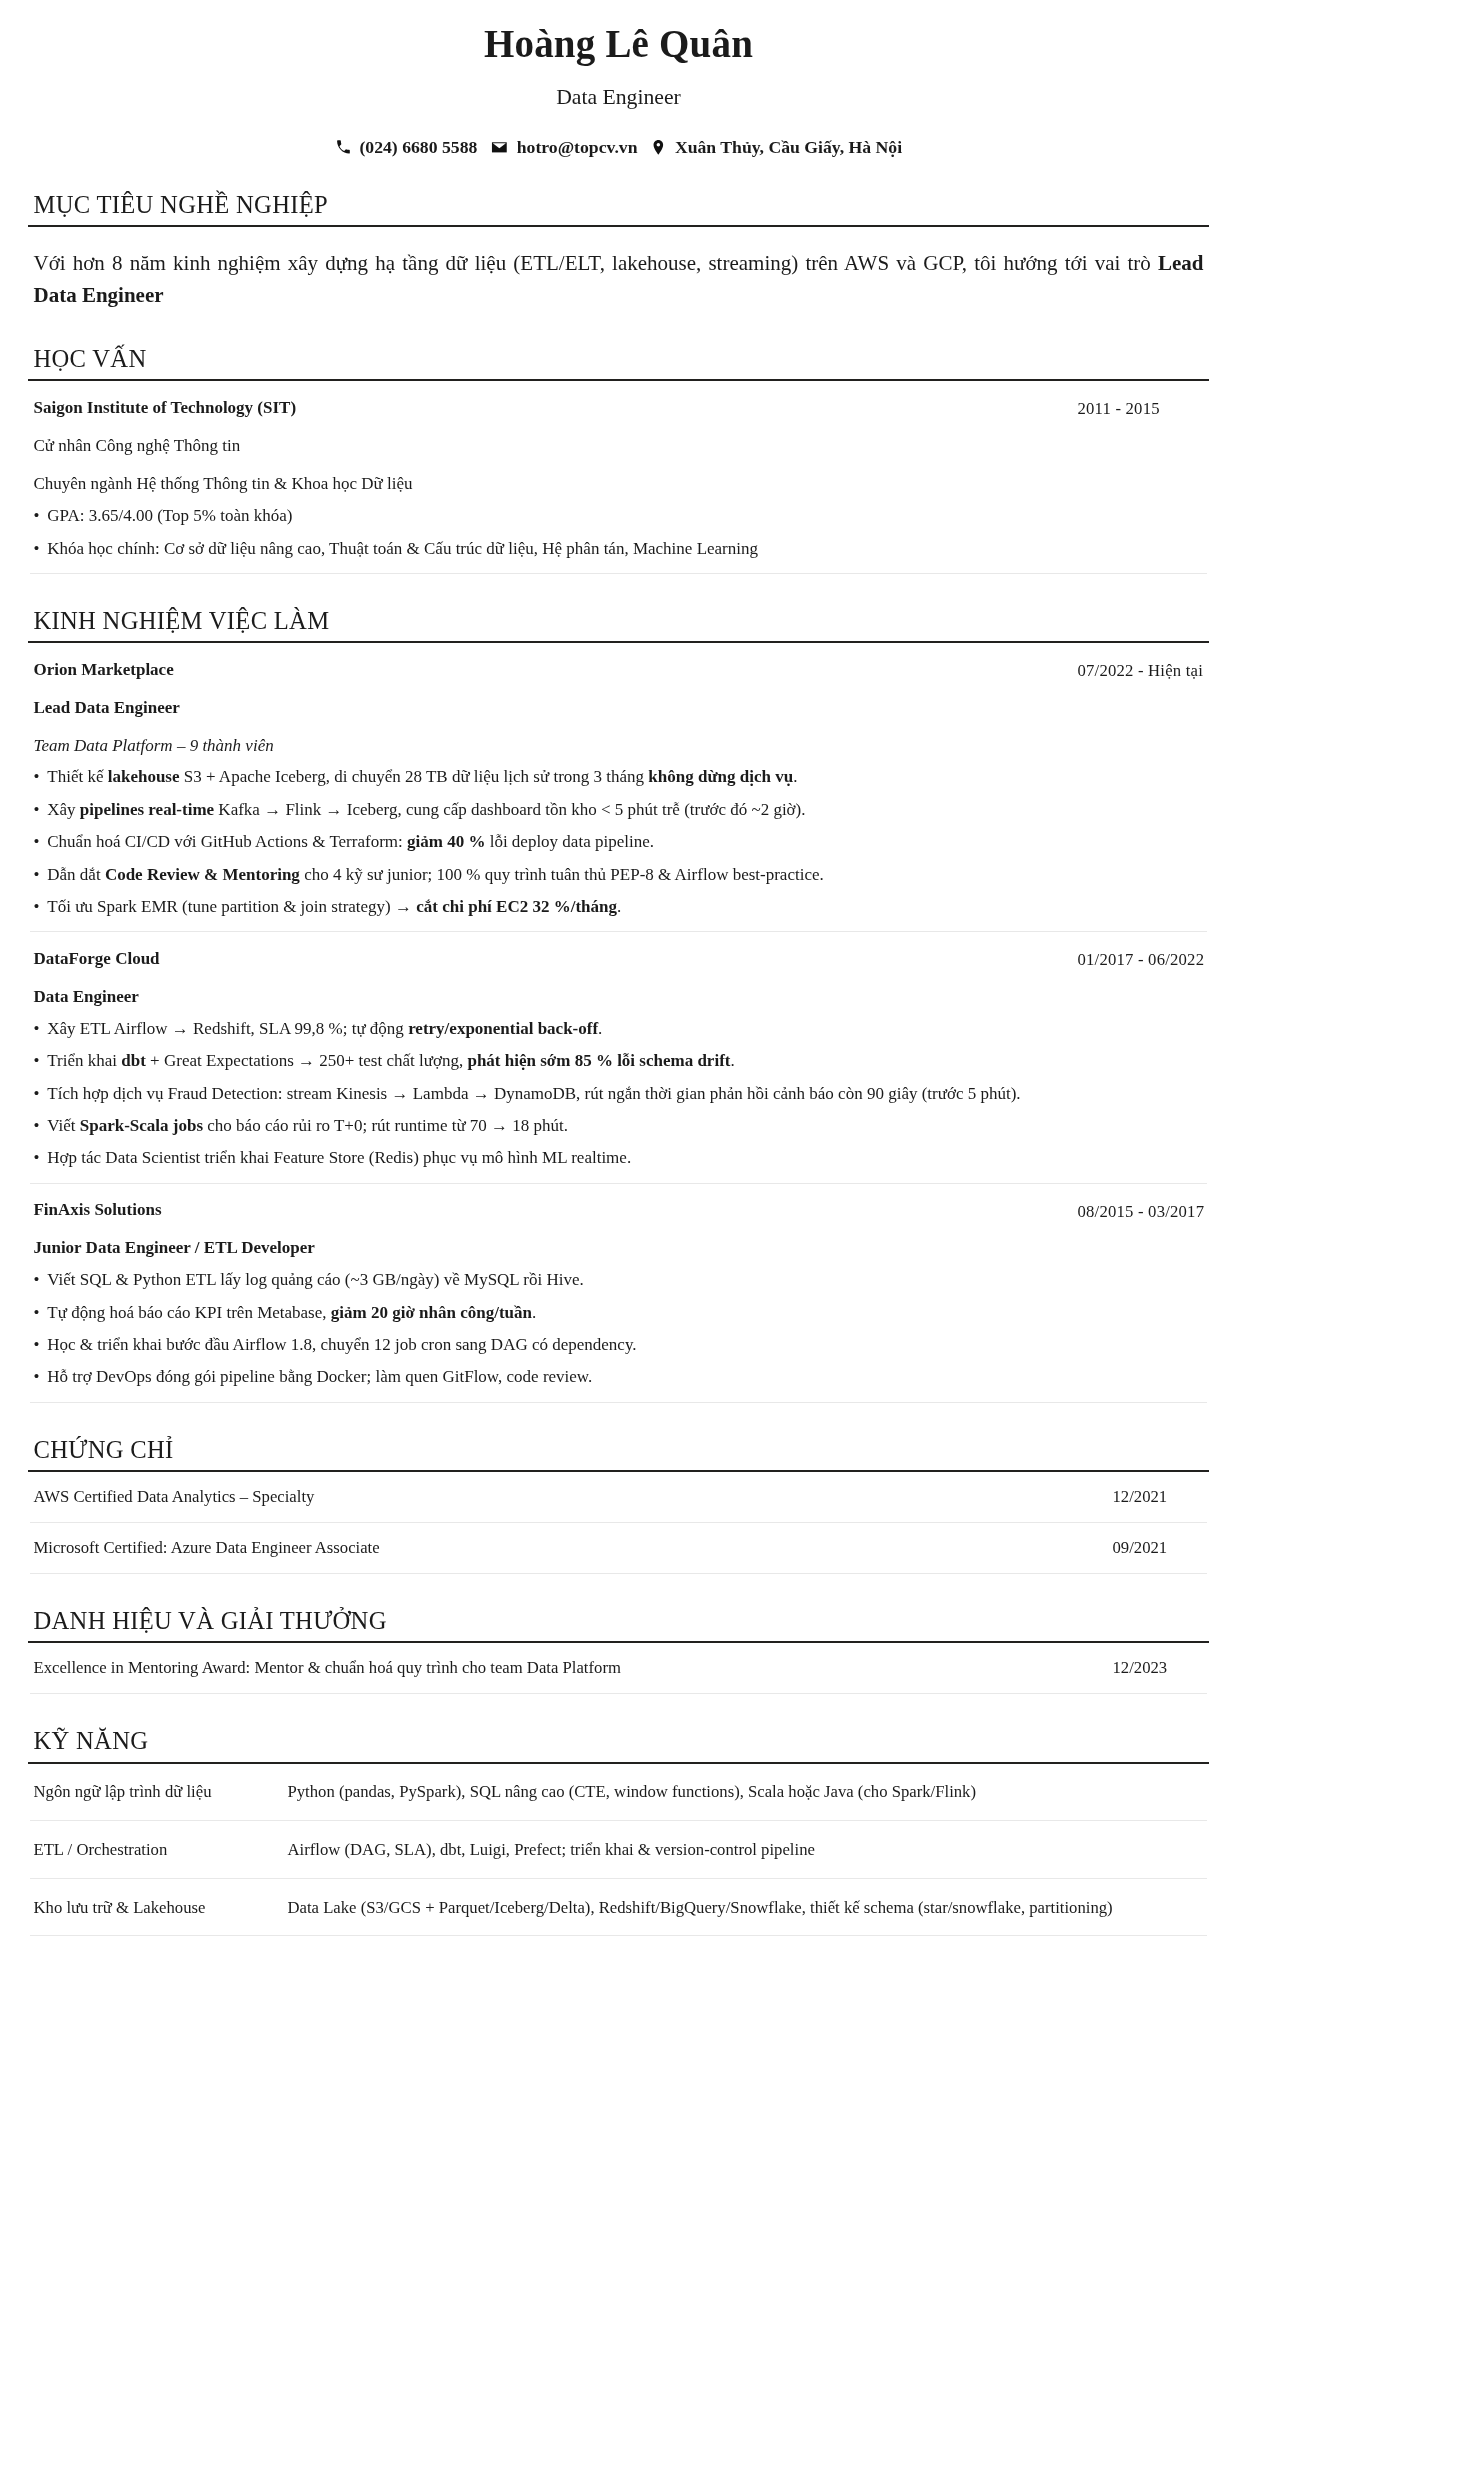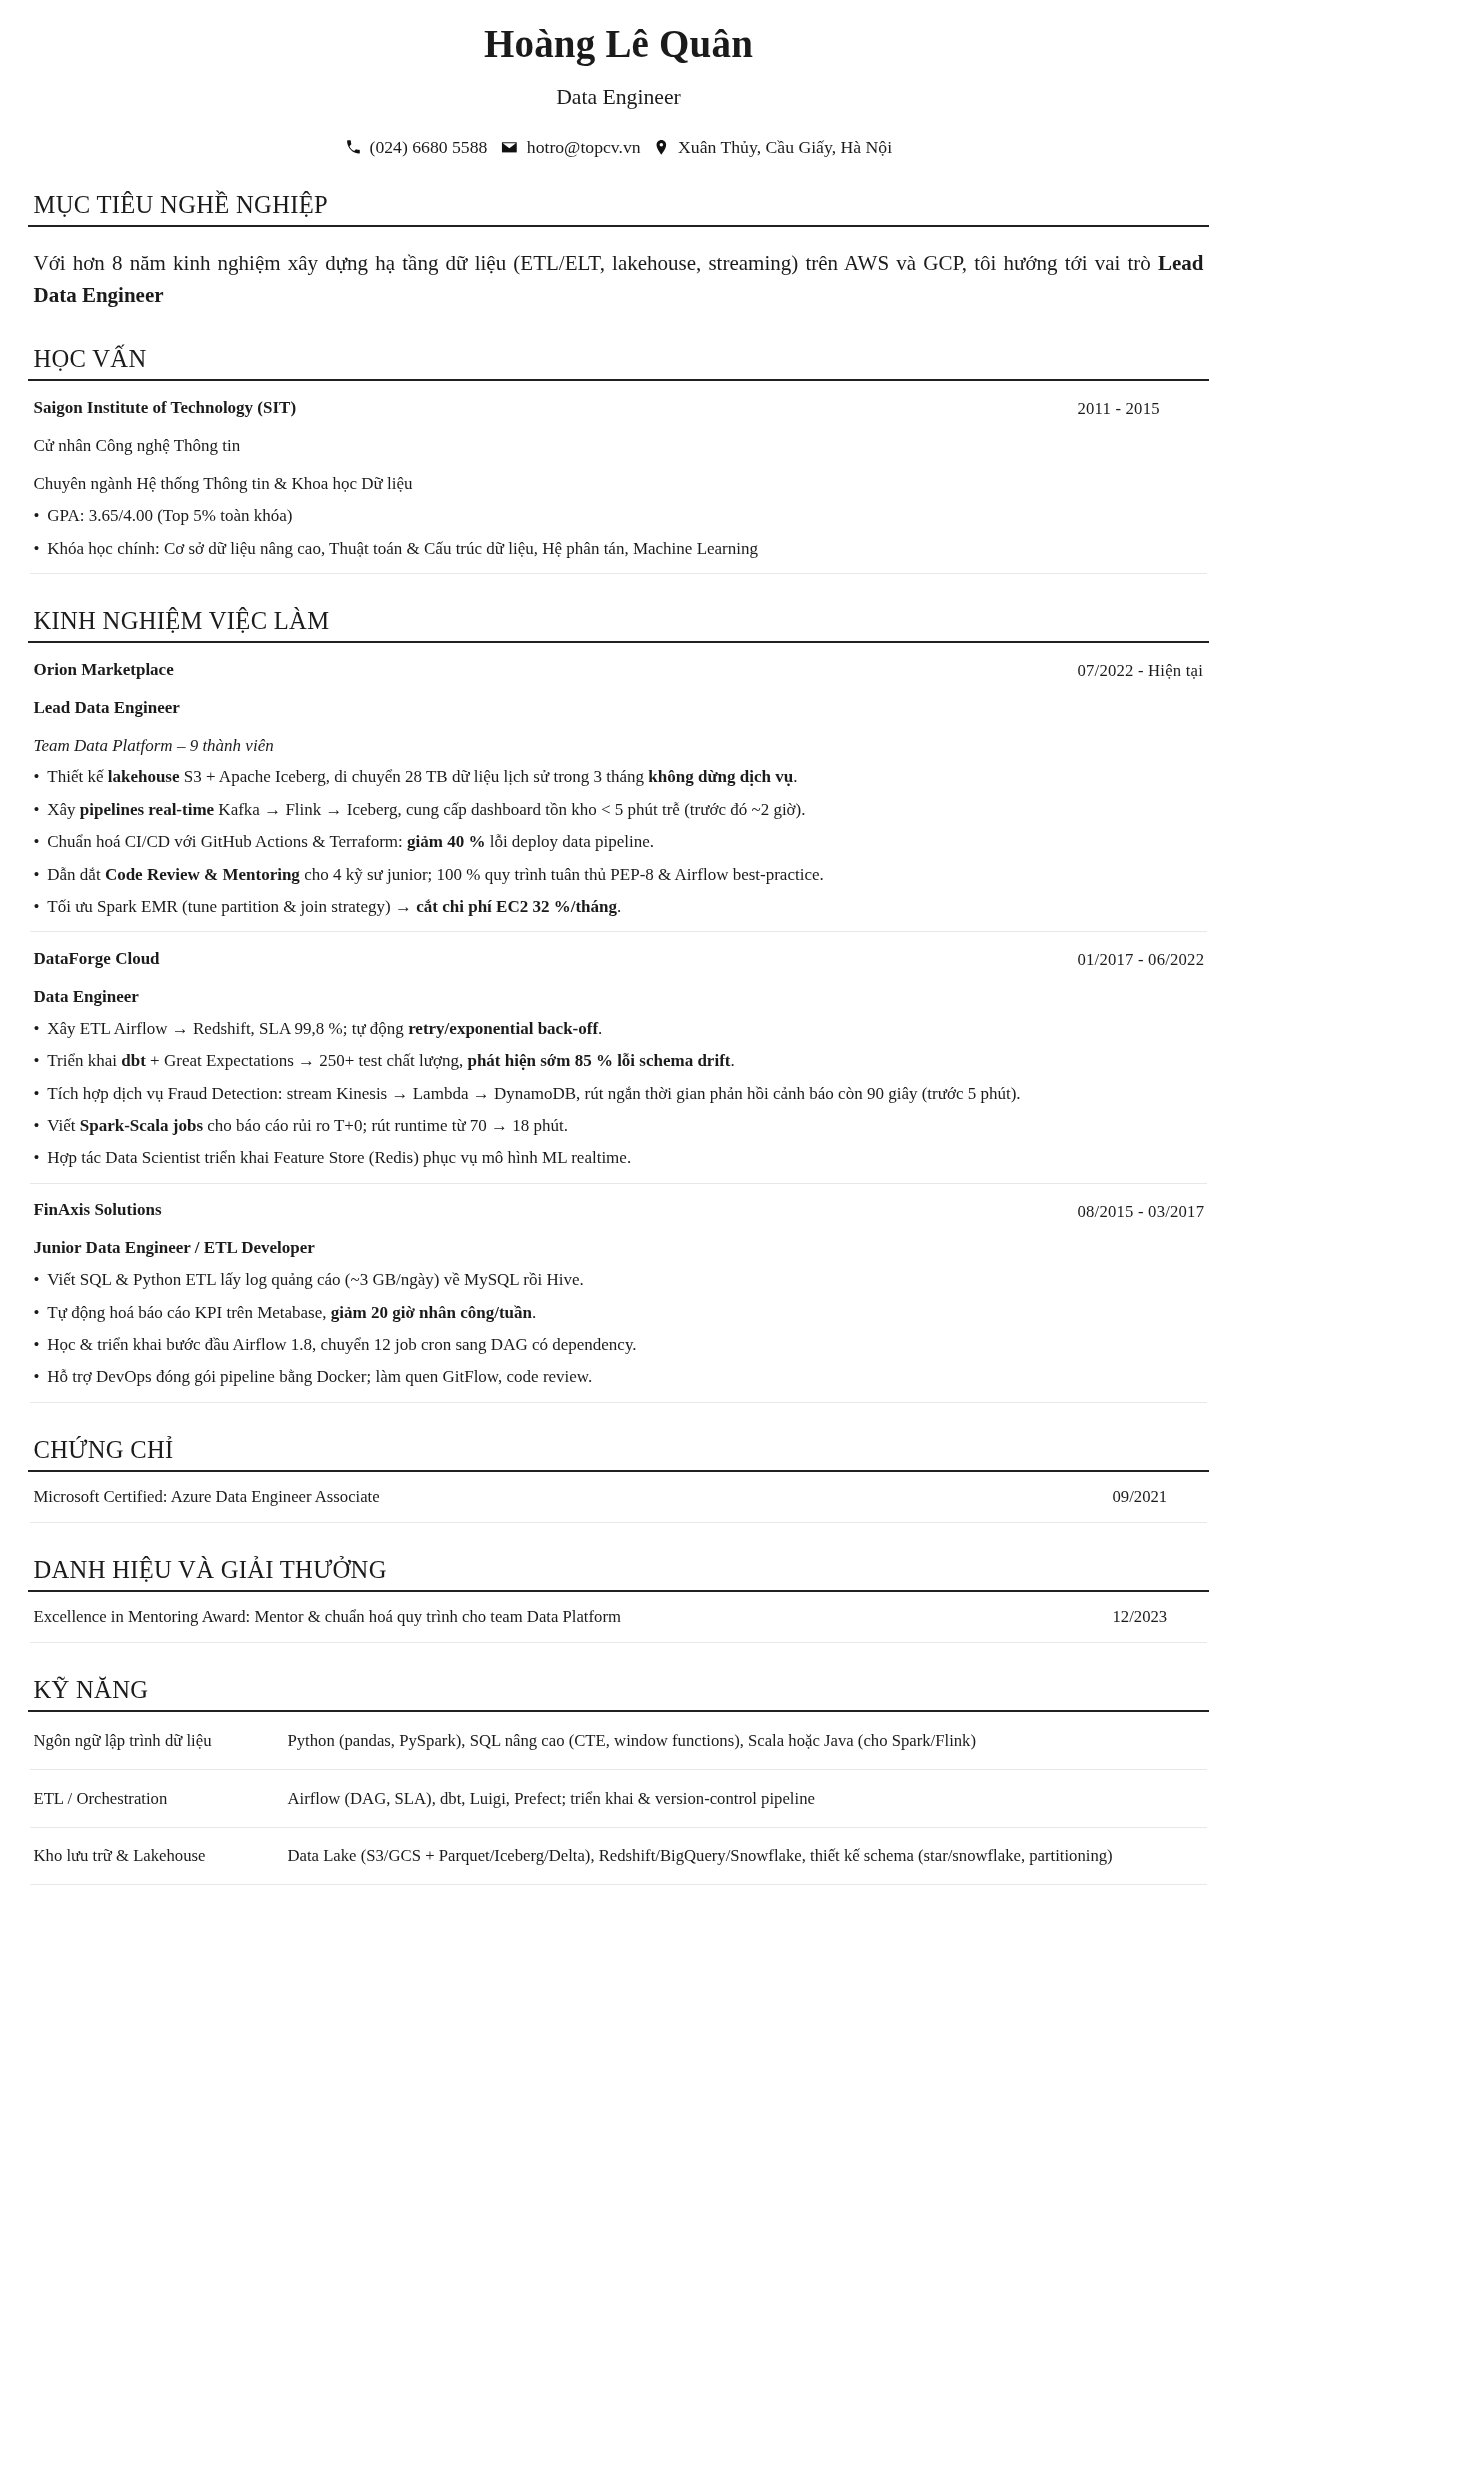--- a/index.html
+++ b/index.html
@@ -36,20 +36,21 @@
   }
   .cv-contact {
     margin-top: 26.6px;
     display: flex;
     justify-content: center;
     align-items: center;
     gap: 12.8px;
     font-size: 17.7px;
     line-height: 1.2;
     flex-wrap: nowrap;
+    font-weight: bold;
   }
   .contact-item { display: inline-flex; align-items: center; gap: 7.9px; white-space: nowrap; }
   .contact-item .ico { display: inline-flex; align-items: center; justify-content: center; }
   .contact-item .ico svg { display: block; }
 
   
   .section { margin-top: 33px; }
   .section-title {
     font-size: 24.6px;
     font-weight: 400;
@@ -273,20 +274,24 @@
           </ul>
       </div>
       </div>
   </div>
 
   <div class="section">
     <div class="section-title">CHỨNG CHỈ</div>
     <div class="section-rule"></div>
     <div class="section-body">
 
+    <div class="row2">
+        <div class="r2-name">AWS Certified Data Analytics – Specialty</div>
+        <div class="r2-date">12/2021</div>
+      </div>
         <div class="row2">
         <div class="r2-name">Microsoft Certified: Azure Data Engineer Associate</div>
         <div class="r2-date">09/2021</div>
       </div>
       </div>
   </div>
 
   <div class="section">
     <div class="section-title">DANH HIỆU VÀ GIẢI THƯỞNG</div>
     <div class="section-rule"></div>

